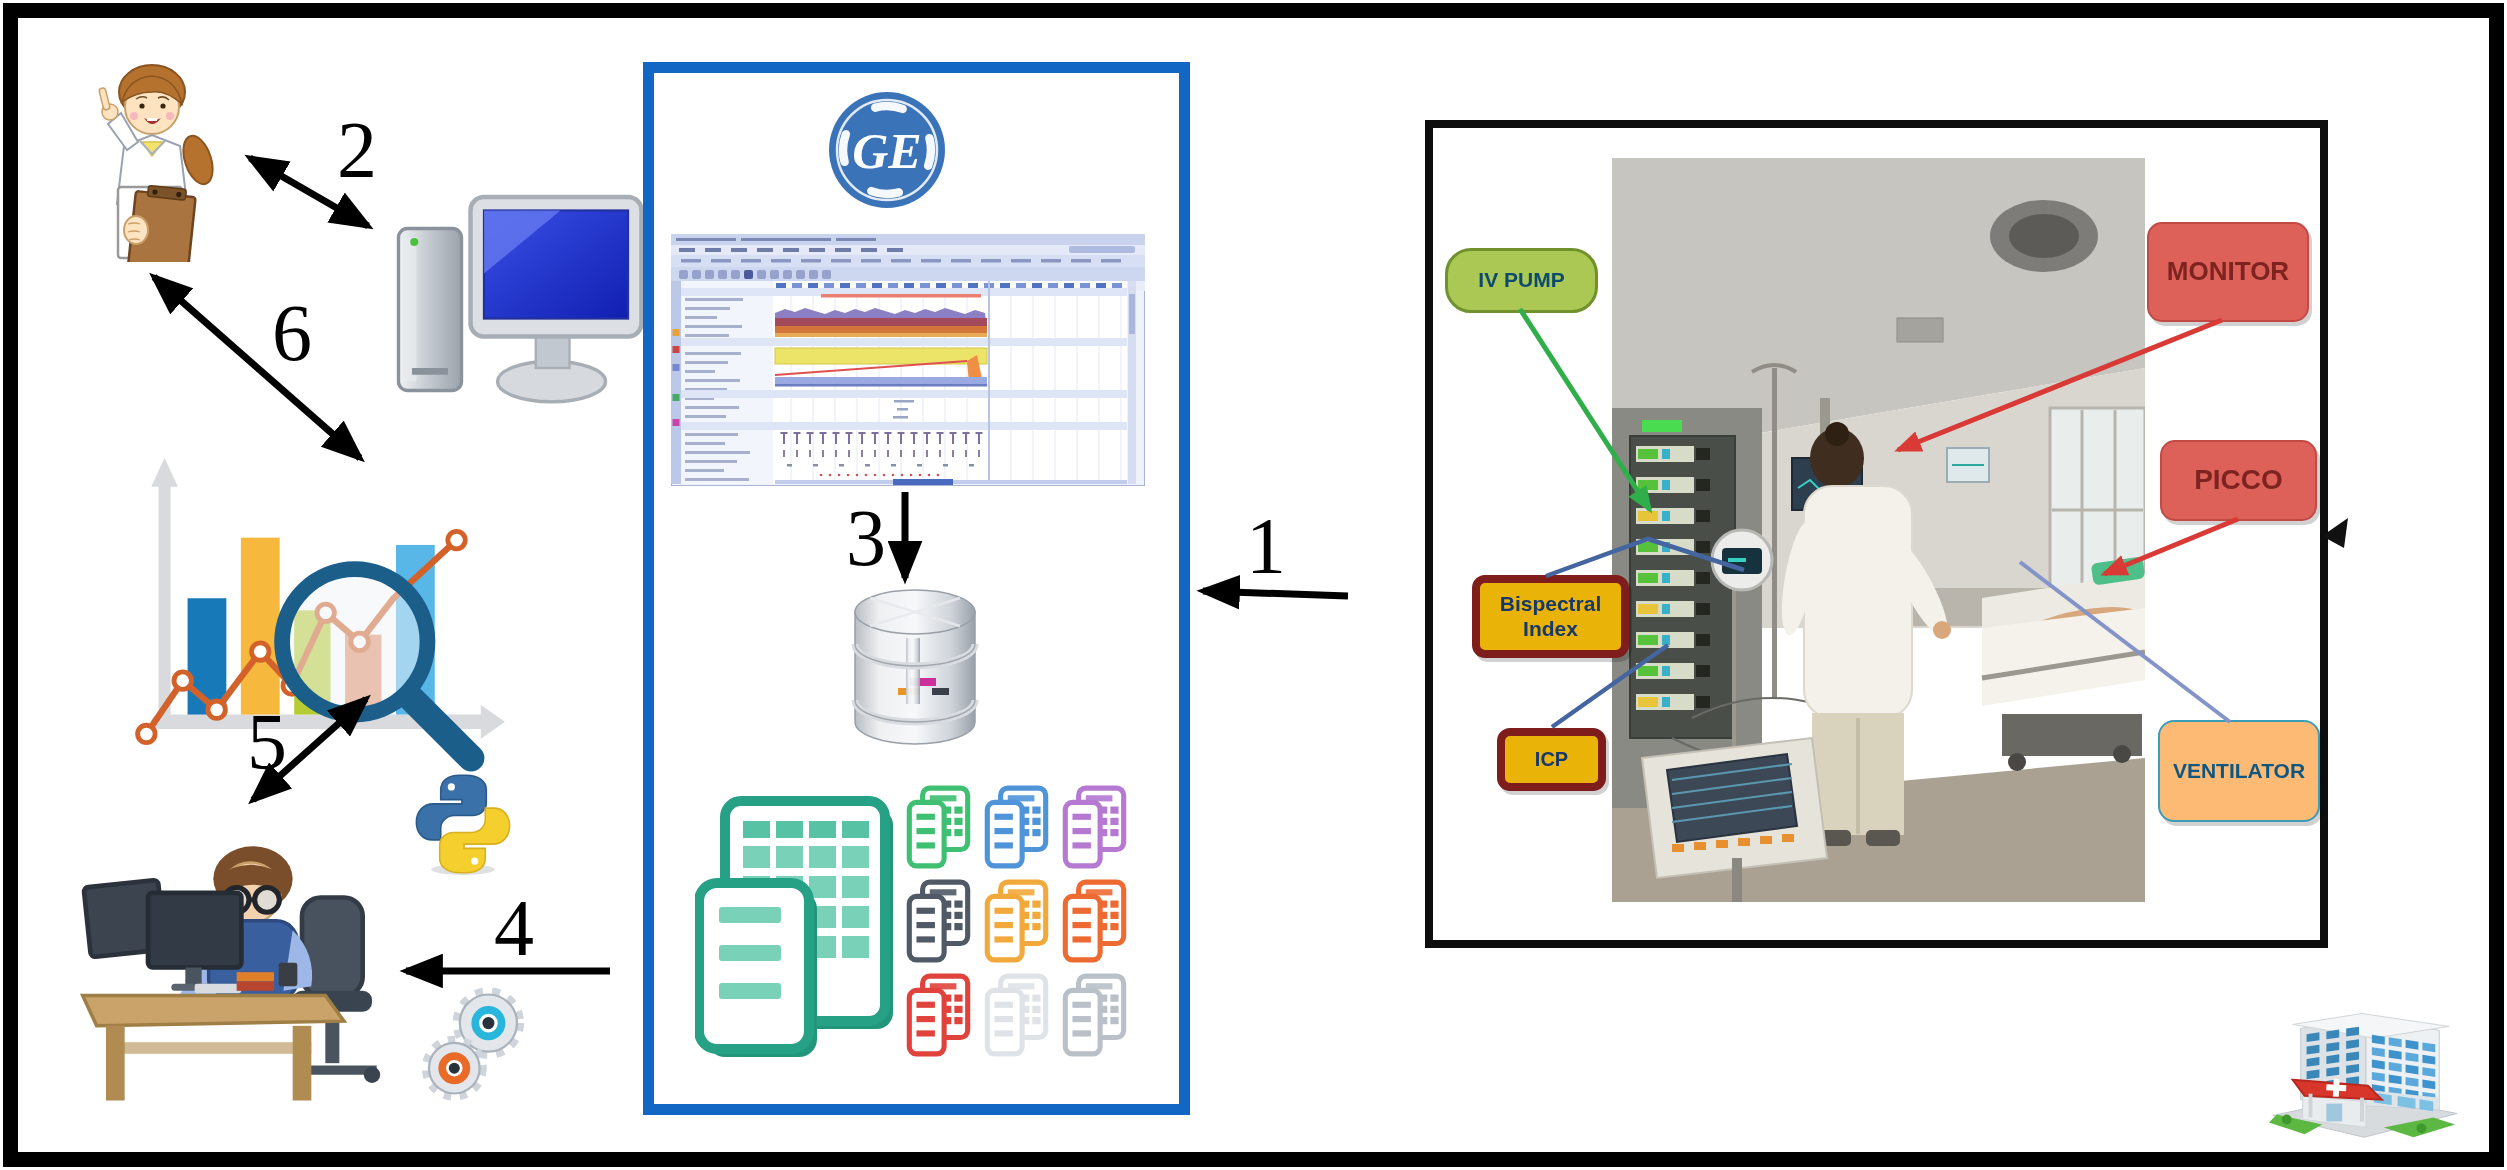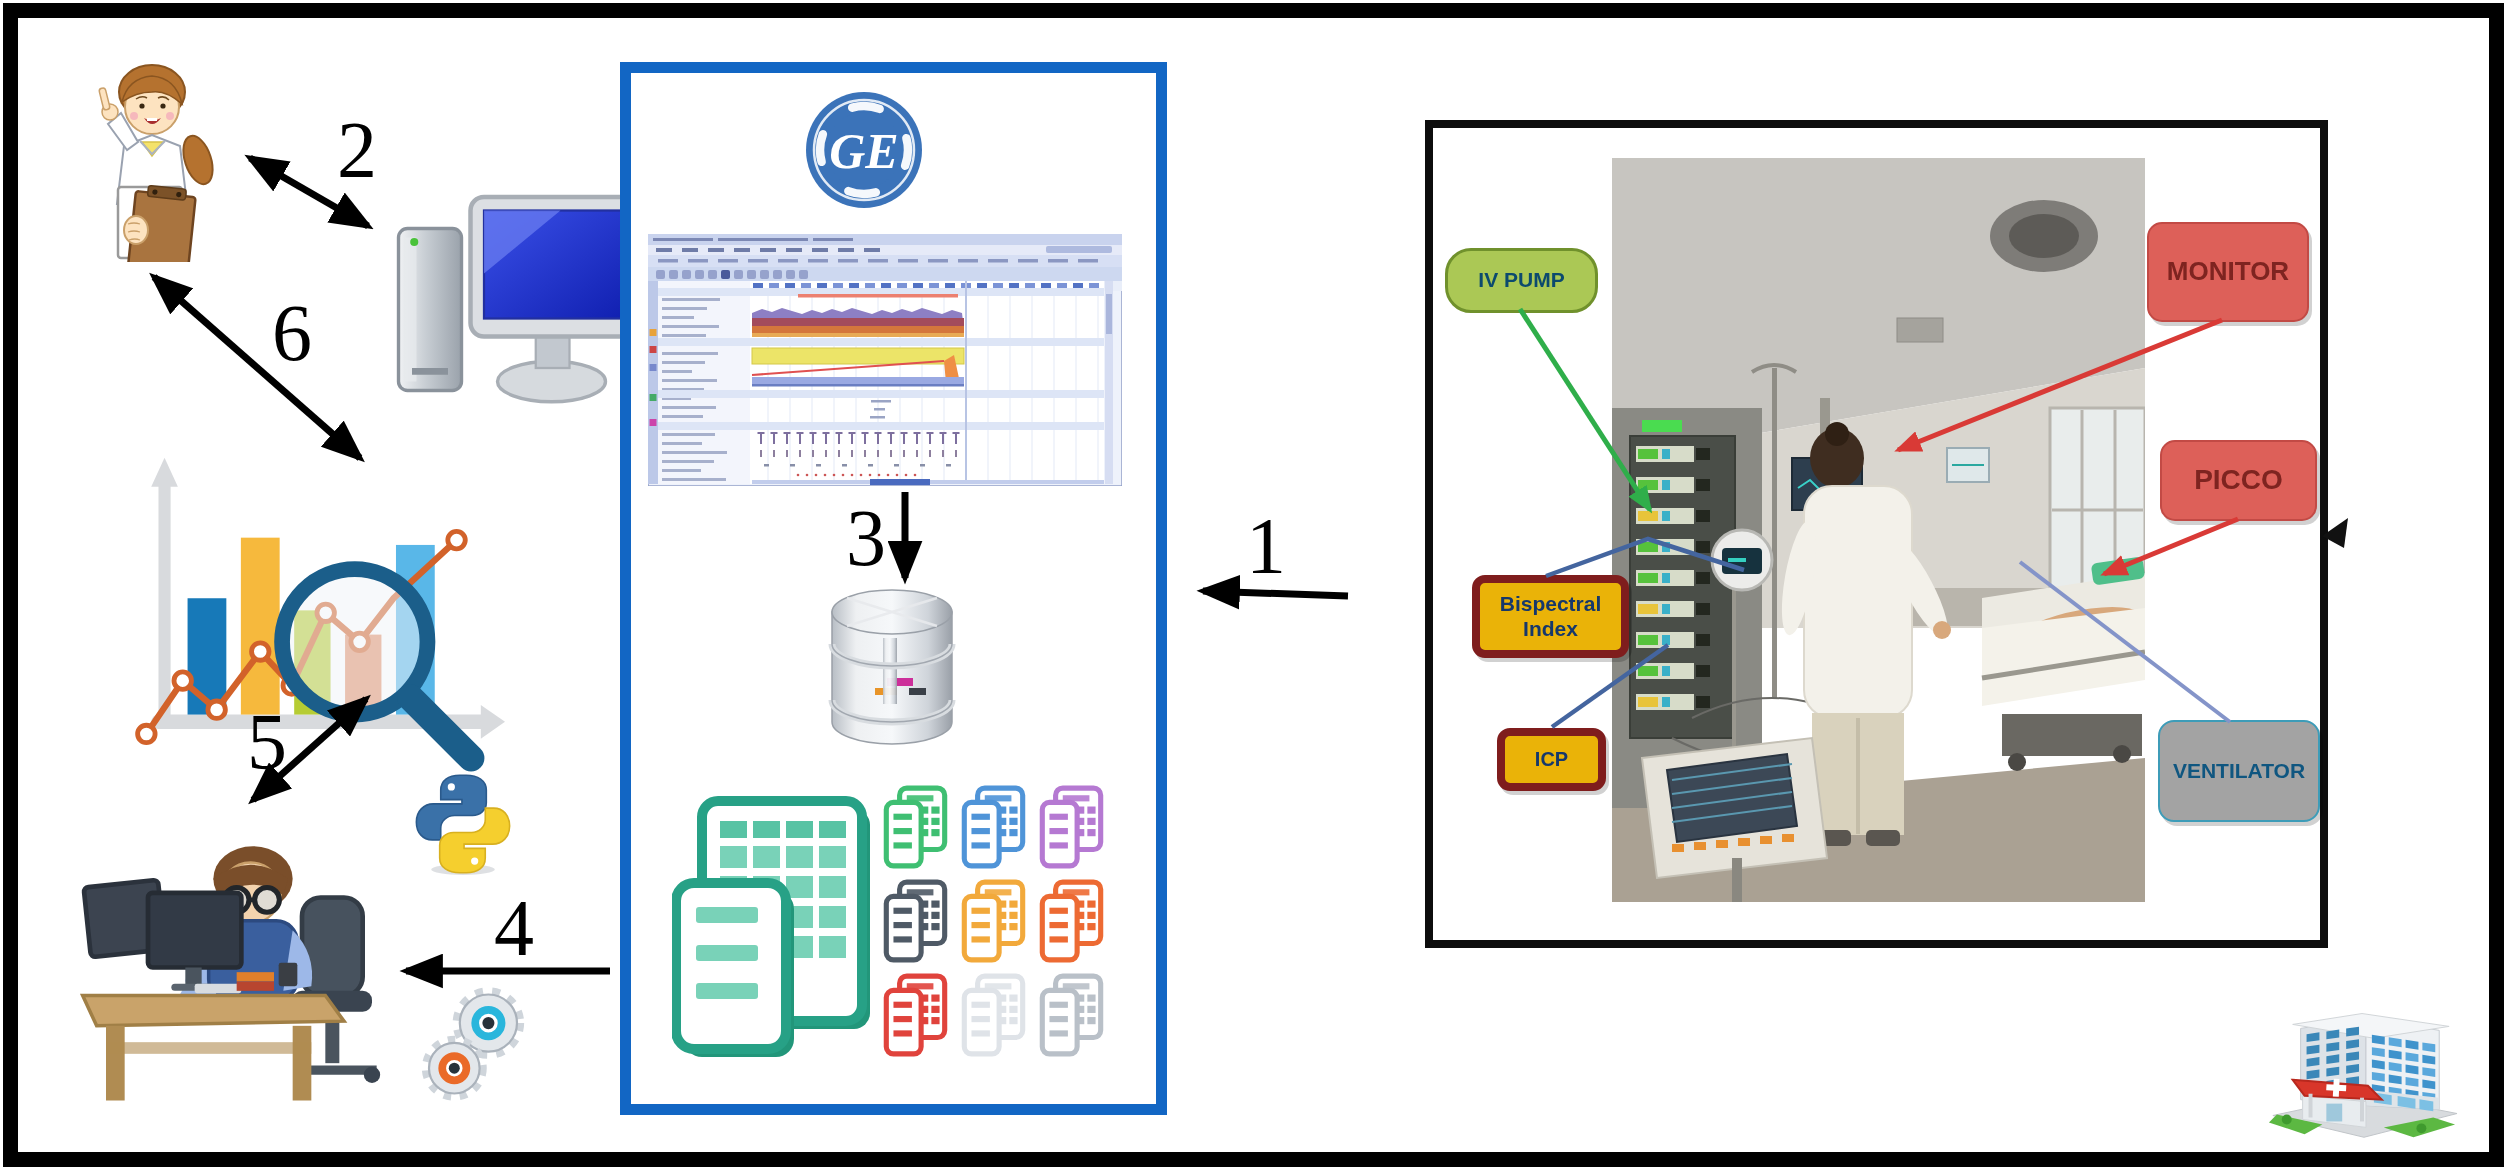--- a/index.html
+++ b/index.html
@@ -4,35 +4,35 @@
 <style>
   html,body{margin:0;padding:0;background:#fff;}
   #stage{position:relative;width:2507px;height:1170px;background:#fff;overflow:hidden;
          font-family:"Liberation Sans",sans-serif;}
   .abs{position:absolute;}
   #frame{position:absolute;inset:3px;border:15px solid #000;pointer-events:none;}
   .num{position:absolute;transform:translate(-50%,-50%);font-family:"Liberation Serif",serif;
        font-size:80px;color:#000;line-height:1;z-index:8;}
   #overlay{position:absolute;left:0;top:0;width:2507px;height:1170px;z-index:6;pointer-events:none;}
   
-  #ge-box{position:absolute;left:620px;top:62px;width:547px;height:1053px;border:11px solid #1266c4;
+  #ge-box{position:absolute;left:643px;top:62px;width:547px;height:1053px;border:11px solid #1266c4;
           background:#fff;box-sizing:border-box;z-index:2;}
   
   #icu-panel{position:absolute;left:1425px;top:120px;width:903px;height:828px;border:8px solid #0d0d0d;
              background:#fff;box-sizing:border-box;z-index:2;}
   .tag{position:absolute;display:flex;flex-direction:column;align-items:center;justify-content:center;
        font-weight:bold;text-align:center;z-index:7;line-height:1.15;}
   #tag-ivpump{background:#abc855;border:3px solid #70912c;border-radius:26px;color:#0c4a6e;font-size:21px;}
   #tag-monitor,#tag-picco{background:#dd6059;border:2px solid #c24a45;border-radius:15px;color:#7e2420;
        box-shadow:3px 4px 0 rgba(0,0,0,.18);}
   #tag-monitor{font-size:26px;} #tag-picco{font-size:28px;}
   #tag-bis,#tag-icp{background:#eab308;border:8px solid #7f1d1d;border-radius:13px;color:#16386b;
        box-shadow:3px 4px 0 rgba(0,0,0,.18);}
   #tag-bis{font-size:21px;} #tag-icp{font-size:20px;align-items:center;}
-  #tag-vent{background:#a3a3a3;border:2px solid #3d9cb8;border-radius:16px;color:#0f5680;font-size:21px;
+  #tag-vent{background:#fdba74;border:2px solid #3d9cb8;border-radius:16px;color:#0f5680;font-size:21px;
        box-shadow:3px 4px 0 rgba(0,0,0,.18);}
   #mini-grid{position:absolute;left:251px;top:712px;width:232px;height:282px;display:grid;
        grid-template-columns:repeat(3,68px);grid-auto-rows:88px;column-gap:10px;row-gap:6px;}
   #mini-grid svg{width:68px;height:84px;}
 </style>
 </head>
 <body>
 
 <div id="stage">
 

